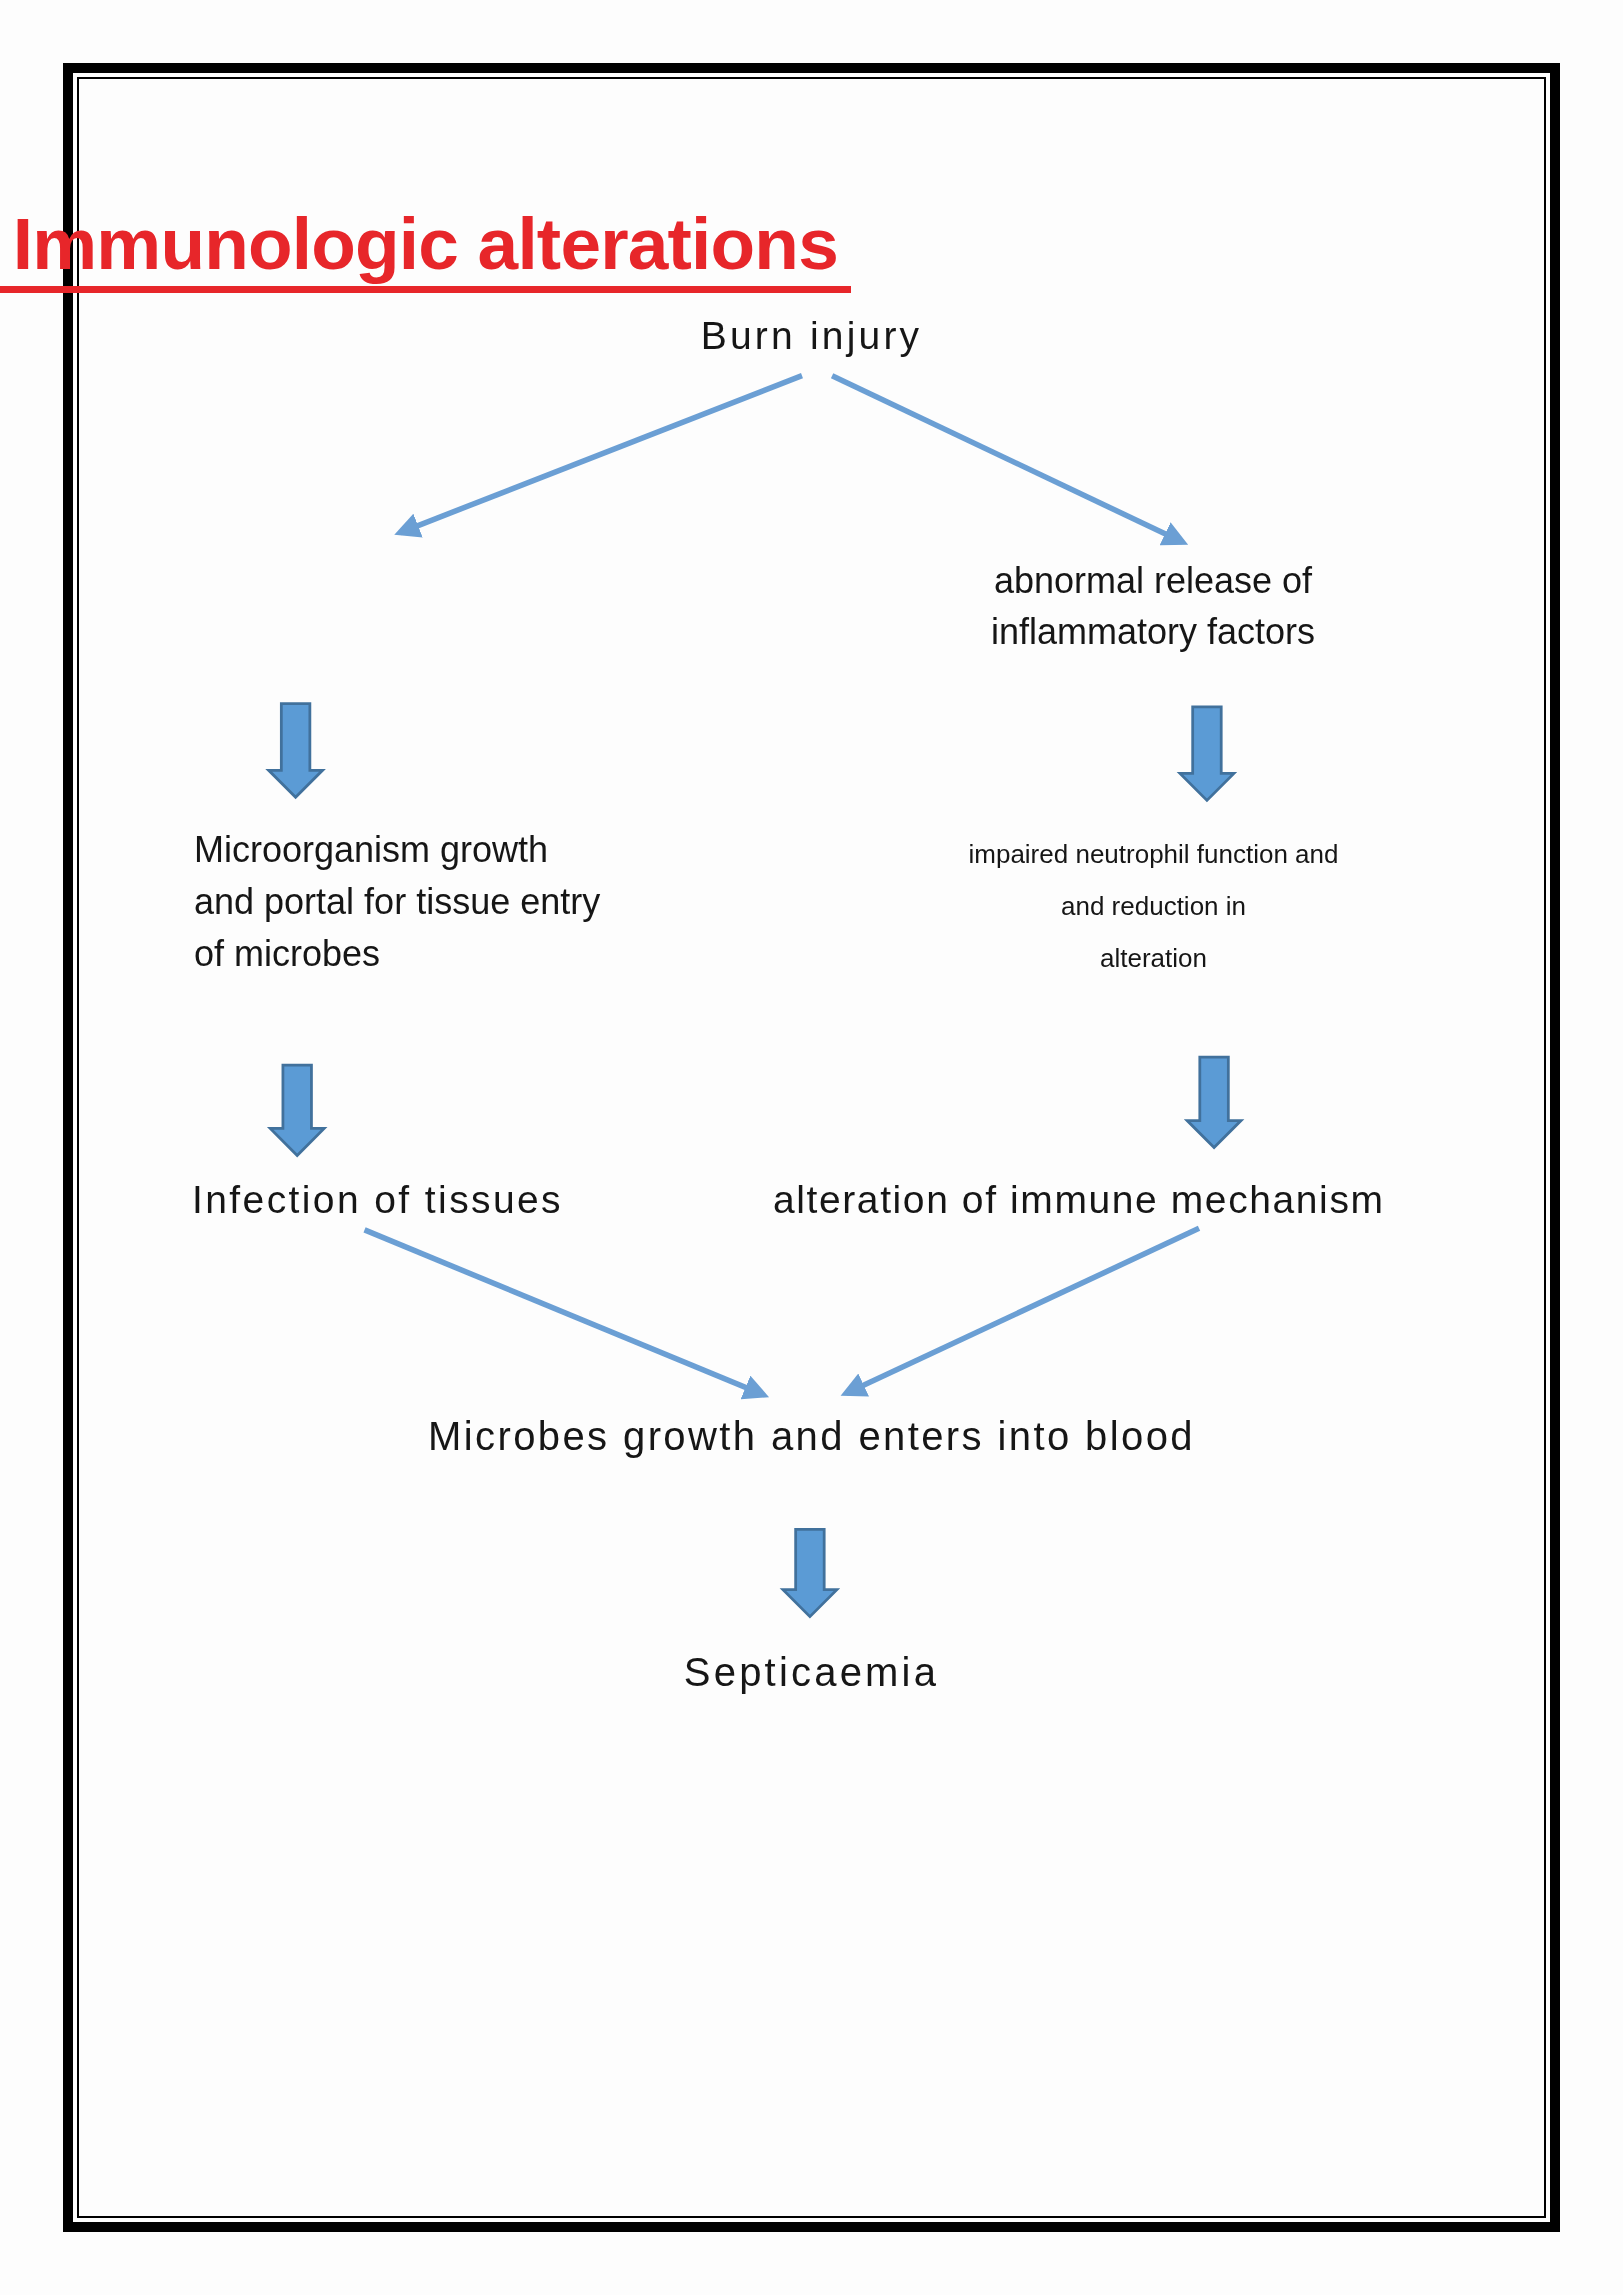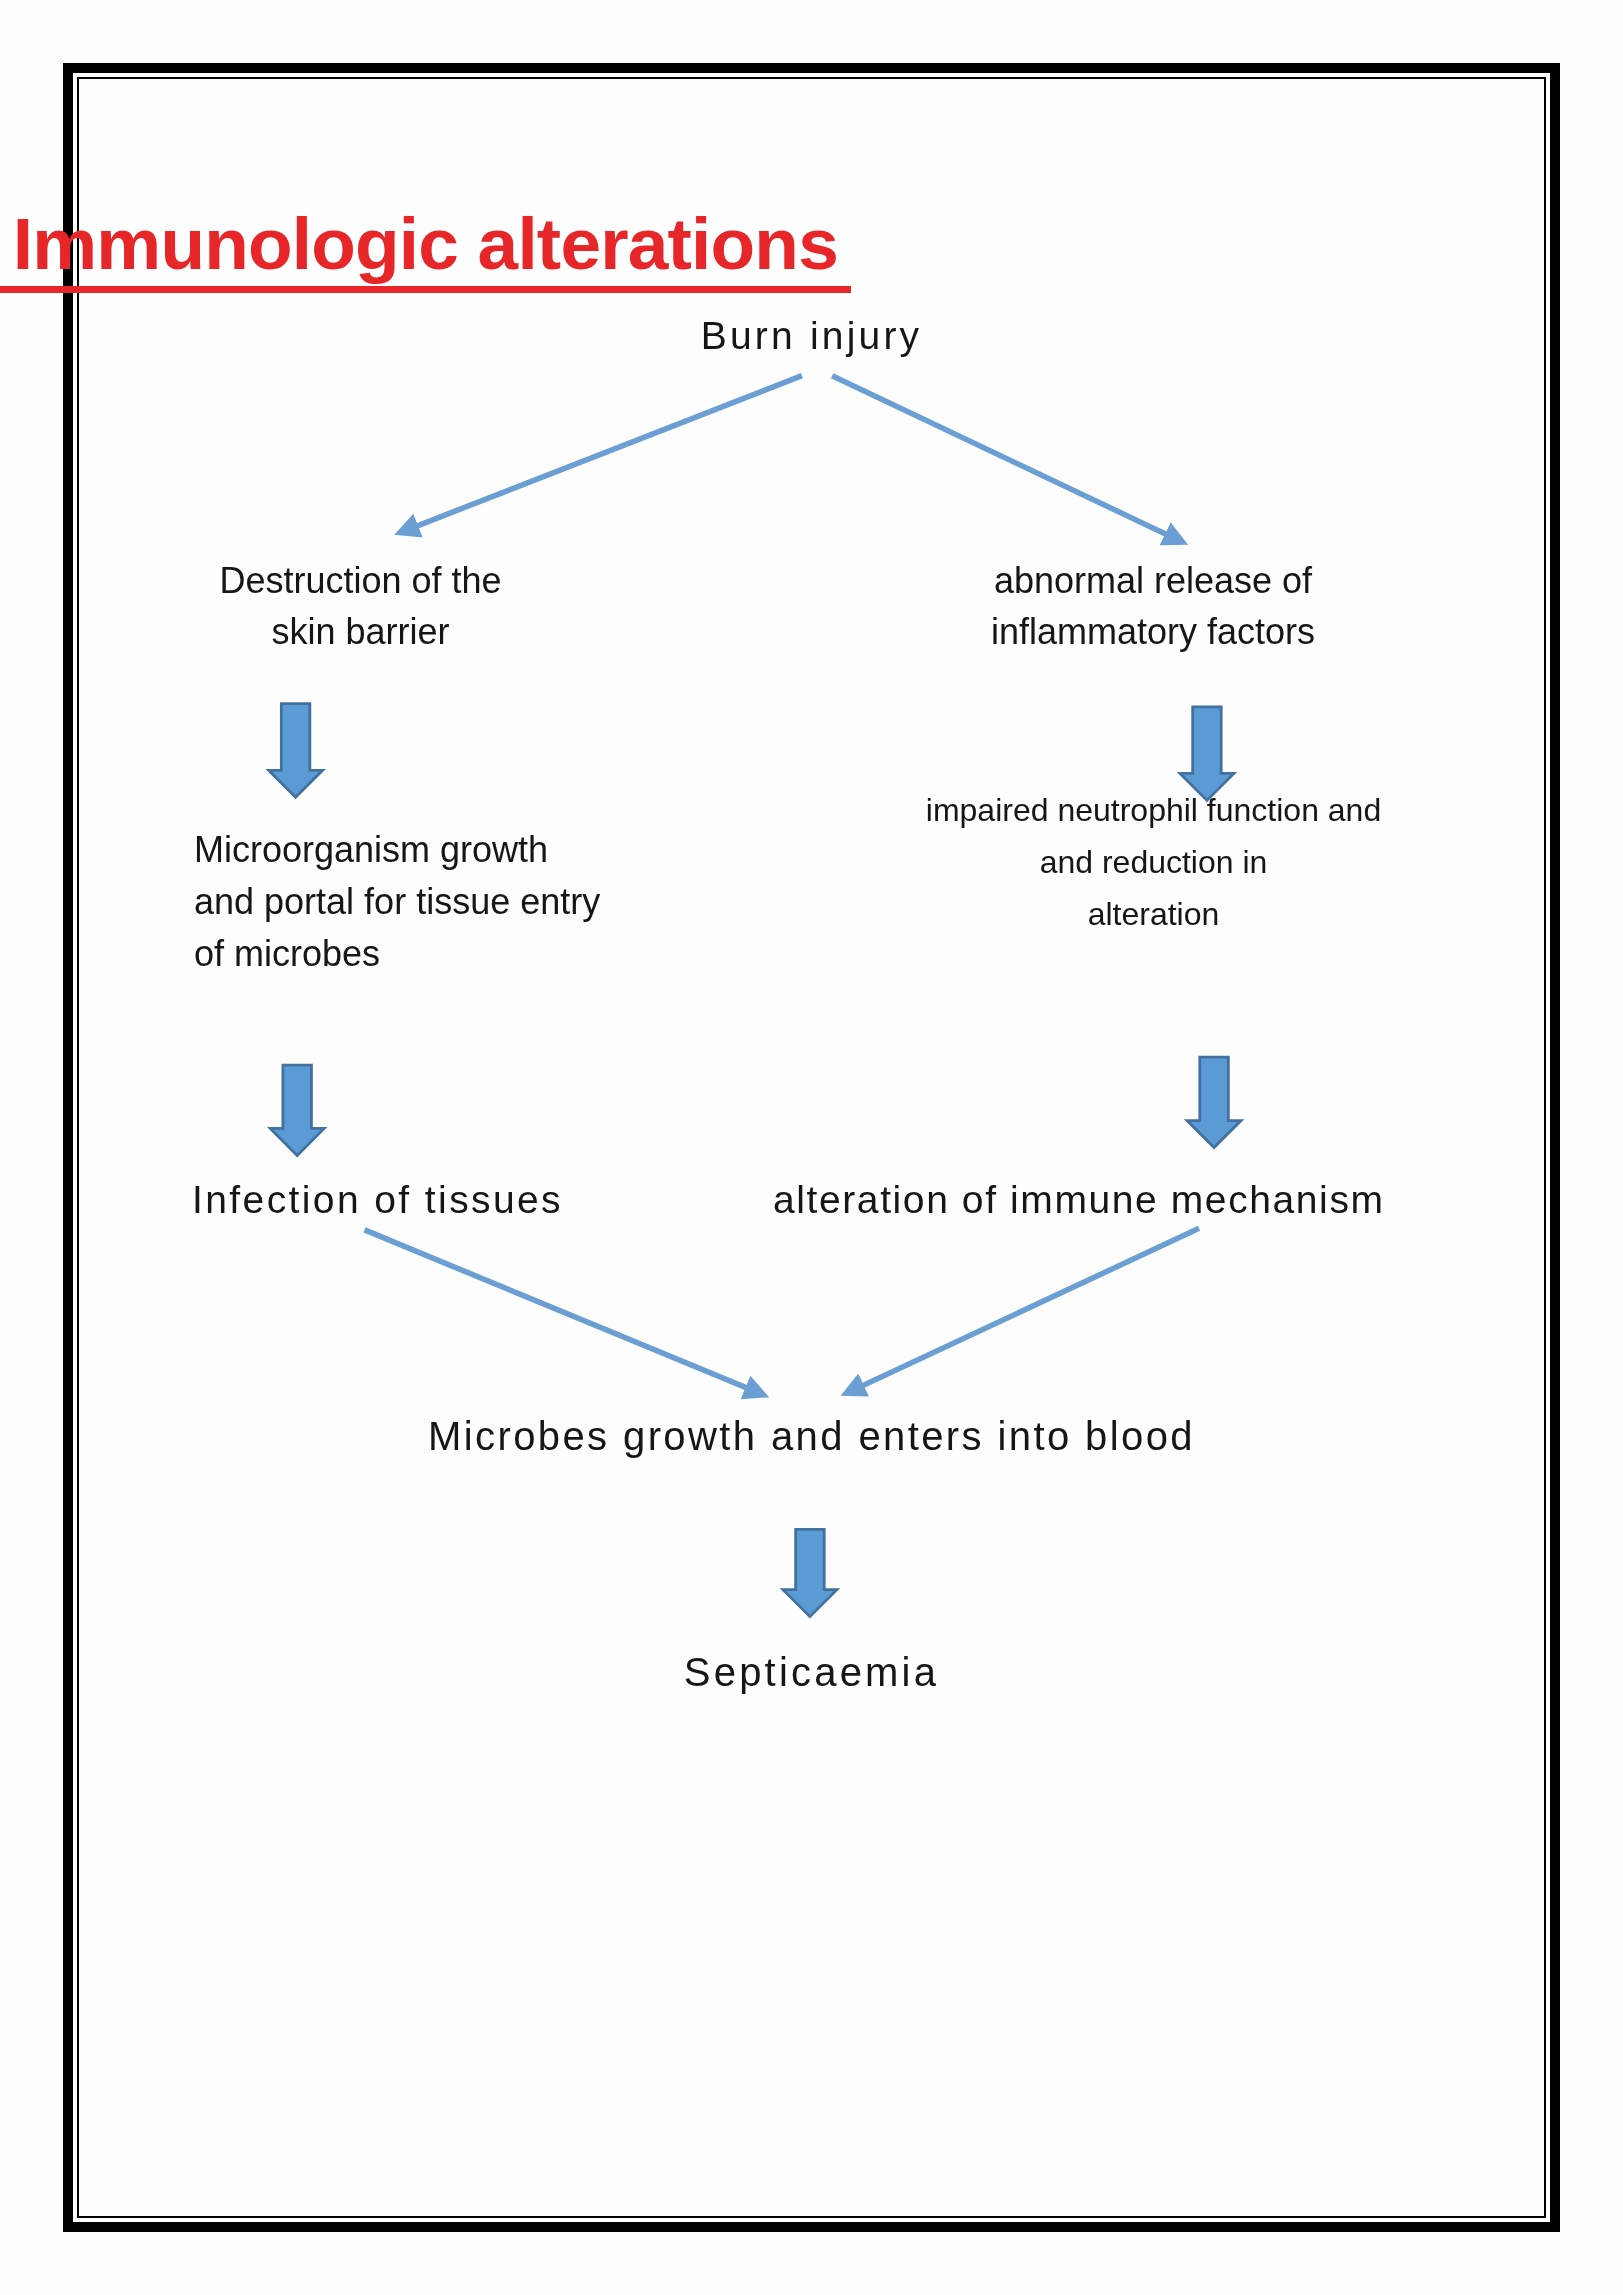--- a/index.html
+++ b/index.html
@@ -60,21 +60,21 @@
     line-height:1.06;
     color:var(--title-red,#e7262a);
     border-bottom:7.1px solid var(--title-red,#e7262a);
     padding:0 12.7px 3.2px 12.7px;
     letter-spacing:-0.8px;
   }
   .root-node{top:314px;left:0;width:100%;font-size:39px;letter-spacing:3.2px;}
   .n-left1{left:182px;top:555px;width:357px;font-size:36px;line-height:51px;}
   .n-right1{left:955px;top:555px;width:396px;font-size:36px;line-height:51px;}
   .n-left2{left:194px;top:824px;width:444px;font-size:36px;line-height:52px;text-align:left;}
-  .n-right2{left:876px;top:784px;width:555px;font-size:32px;line-height:52px;}
+  .n-right2{left:876px;top:828px;width:555px;font-size:26px;line-height:52px;}
   .n-left3{left:192px;top:1178px;font-size:39px;letter-spacing:2.4px;}
   .n-right3{left:773px;top:1178px;font-size:39px;letter-spacing:1.6px;}
   .merge-node{top:1414px;left:0;width:100%;font-size:40px;letter-spacing:2.4px;}
   .final-node{top:1650px;left:0;width:100%;font-size:40px;letter-spacing:3.2px;}
   .line{display:block;}
 </style>
 </head>
 <body>
 
 <div class="page">
@@ -102,24 +102,20 @@
     <polygon class="block-arrow" points="1505,892 1541,892 1541,976 1557,976 1523,1010 1489,976 1505,976"></polygon>
     <polygon class="block-arrow" points="357,1344 393,1344 393,1424 409,1424 375,1458 341,1424 357,1424"></polygon>
     <polygon class="block-arrow" points="1514,1334 1550,1334 1550,1414 1566,1414 1532,1448 1498,1414 1514,1414"></polygon>
 
     <line class="connector" x1="460" y1="1552" x2="963" y2="1760" marker-end="url(#arrowhead)"></line>
     <line class="connector" x1="1513" y1="1550" x2="1068" y2="1758" marker-end="url(#arrowhead)"></line>
 
     <polygon class="block-arrow" points="1004,1930 1040,1930 1040,2006 1056,2006 1022,2040 988,2006 1004,2006"></polygon>
   </svg>
 
-  <div class="txt n-left1 center">
-    <span class="line">Destruction of the</span>
-    <span class="line">skin barrier</span>
-  </div>
 
   <div class="txt n-right1 center">
     <span class="line">abnormal release of</span>
     <span class="line">inflammatory factors</span>
   </div>
 
   <div class="txt n-left2">
     <span class="line">Microorganism growth</span>
     <span class="line">and portal for tissue entry</span>
     <span class="line">of microbes</span>

